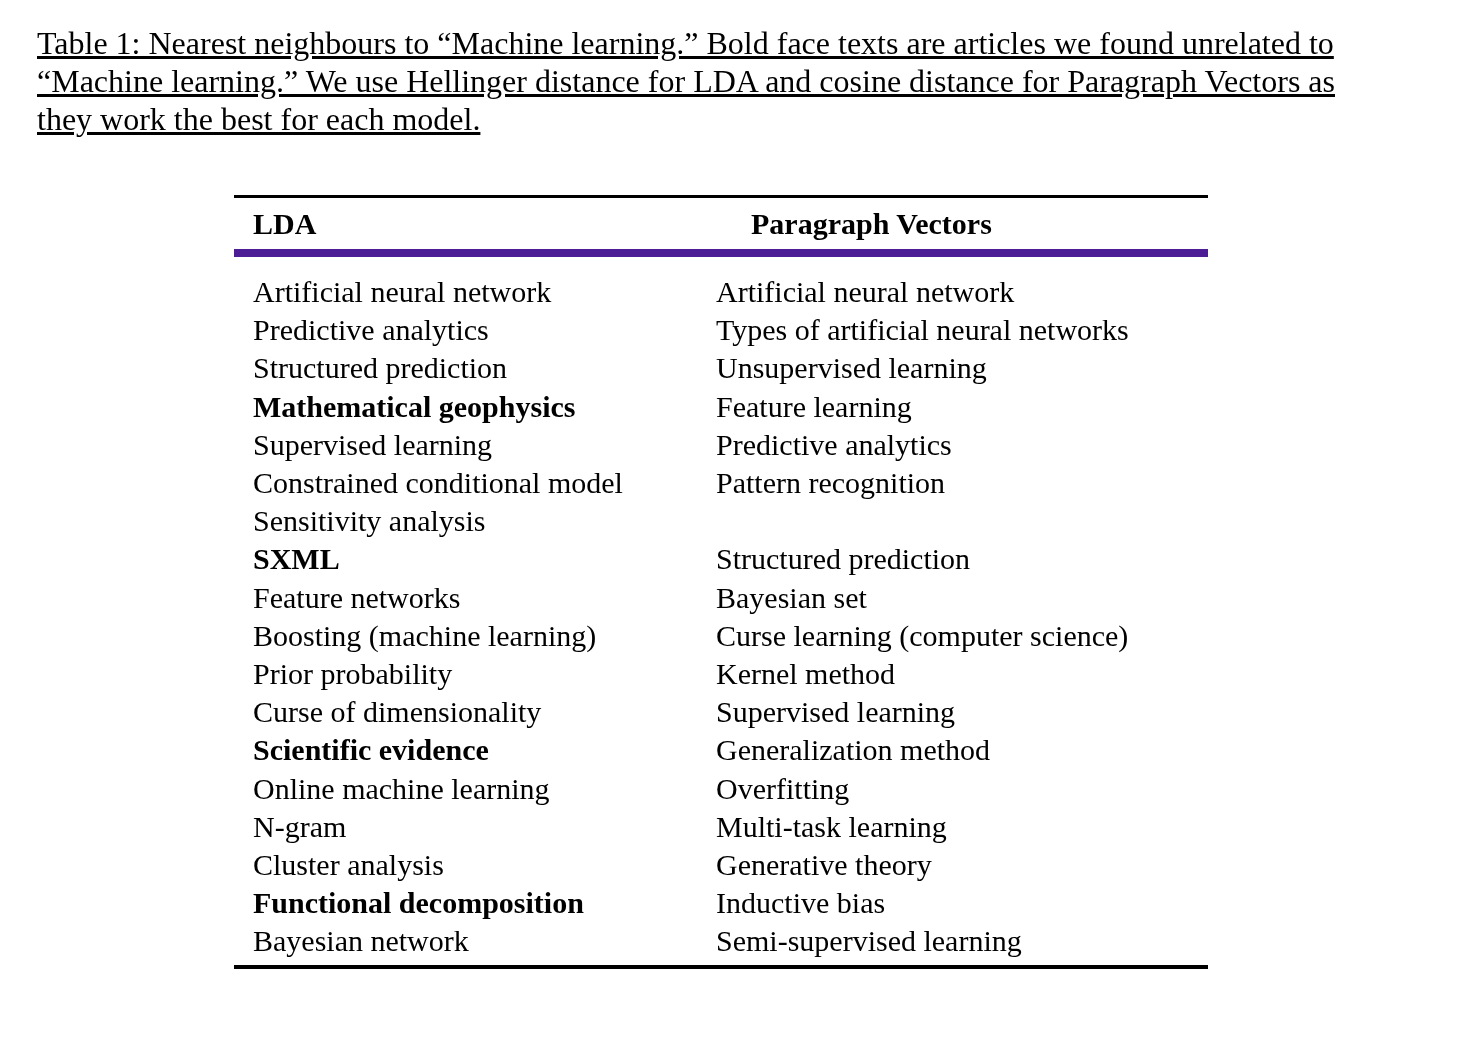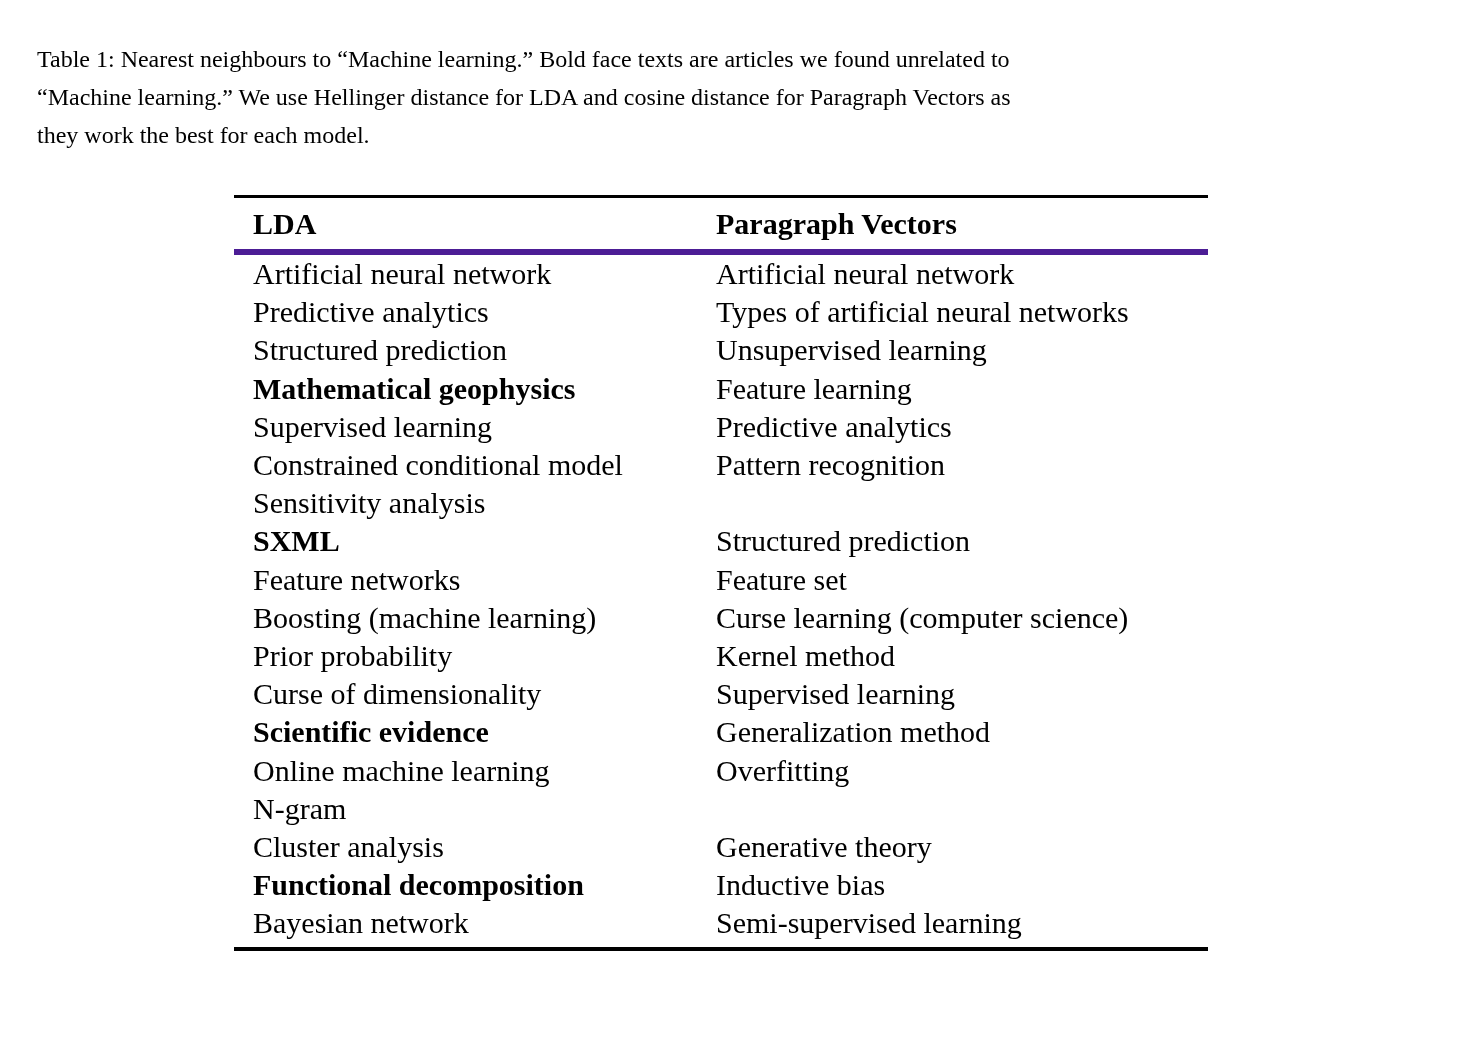--- a/index.html
+++ b/index.html
@@ -11,47 +11,49 @@
     width: 1472px;
     height: 1058px;
     position: relative;
     overflow: hidden;
     font-family: "Liberation Serif", "DejaVu Serif", serif;
     color: #000000;
   }
   .caption {
     position: absolute;
     left: 37px;
-    top: 40px;
-    font-size: 24px;
+    top: 24px;
+    font-size: 32px;
     line-height: 38px;
+    text-decoration: underline;
   }
   .caption-line {
     white-space: nowrap;
   }
   .paper-table {
     position: absolute;
     left: 234px;
     top: 195px;
     width: 974px;
     border-top: 3px solid #000000;
     border-bottom: 4px solid #000000;
   }
   .thead {
     display: grid;
     grid-template-columns: 463px 1fr;
     padding-left: 19px;
     height: 51px;
     line-height: 51px;
     font-weight: bold;
     font-size: 30px;
-    border-bottom: 6px solid #4c1d95;
+    border-bottom: 8px solid #4c1d95;
+    gap: 35px;
   }
   .tbody {
-    padding-top: 0;
+    padding-top: 16px;
     padding-bottom: 4px;
   }
   .trow {
     display: grid;
     grid-template-columns: 463px 1fr;
     padding-left: 19px;
   }
   .cell {
     font-size: 30px;
     line-height: 38.2px;
@@ -102,21 +104,21 @@
     </div>
     <div class="trow">
       <div class="cell">Sensitivity analysis</div>
     </div>
     <div class="trow">
       <div class="cell bold">SXML</div>
       <div class="cell">Structured prediction</div>
     </div>
     <div class="trow">
       <div class="cell">Feature networks</div>
-      <div class="cell">Feature set</div>
+      <div class="cell">Bayesian set</div>
     </div>
     <div class="trow">
       <div class="cell">Boosting (machine learning)</div>
       <div class="cell">Curse learning (computer science)</div>
     </div>
     <div class="trow">
       <div class="cell">Prior probability</div>
       <div class="cell">Kernel method</div>
     </div>
     <div class="trow">
@@ -126,20 +128,21 @@
     <div class="trow">
       <div class="cell bold">Scientific evidence</div>
       <div class="cell">Generalization method</div>
     </div>
     <div class="trow">
       <div class="cell">Online machine learning</div>
       <div class="cell">Overfitting</div>
     </div>
     <div class="trow">
       <div class="cell">N-gram</div>
+      <div class="cell">Multi-task learning</div>
     </div>
     <div class="trow">
       <div class="cell">Cluster analysis</div>
       <div class="cell">Generative theory</div>
     </div>
     <div class="trow">
       <div class="cell bold">Functional decomposition</div>
       <div class="cell">Inductive bias</div>
     </div>
     <div class="trow">

